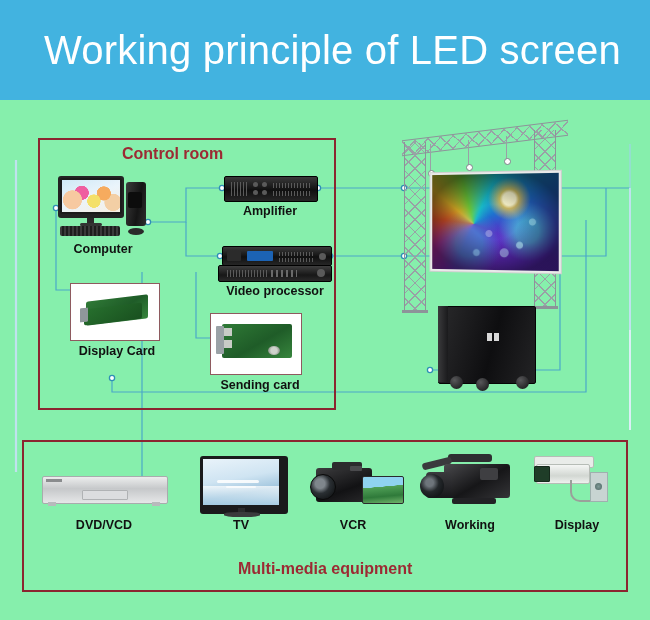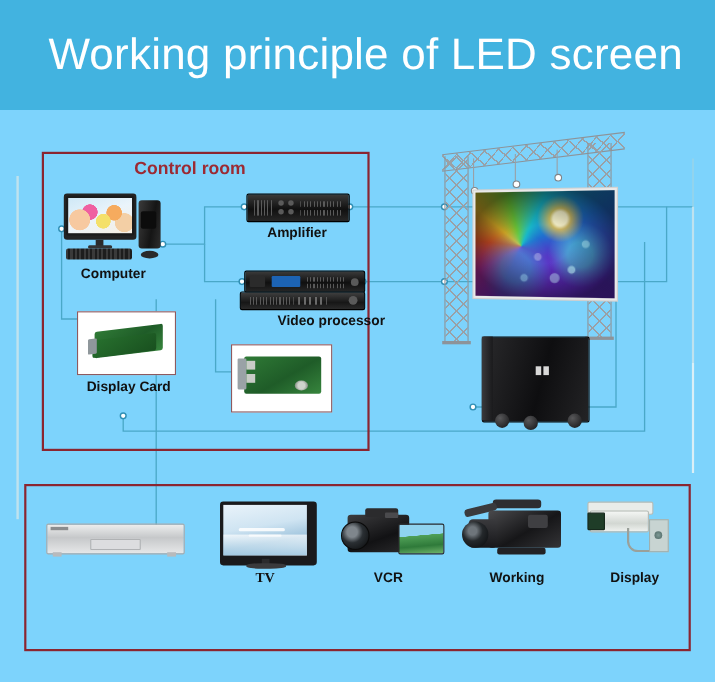--- a/index.html
+++ b/index.html
@@ -6,21 +6,21 @@
   body{width:650px;height:620px;position:relative;overflow:hidden;
        font-family:"Liberation Sans","DejaVu Sans",sans-serif;}
 
   
   .header{position:absolute;left:0;top:0;width:650px;height:100px;background:#42b3e0;}
   .header-title{position:absolute;left:44px;top:22px;color:#ffffff;
        font-size:40px;font-weight:400;letter-spacing:.2px;line-height:56px;
        white-space:nowrap;font-family:"Liberation Sans","DejaVu Sans",sans-serif;}
 
   
-  .canvas{position:absolute;left:0;top:100px;width:650px;height:520px;background:#7dd3fc;}
+  .canvas{position:absolute;left:0;top:100px;width:650px;height:520px;background:#86efac;}
 
   
   .box{position:absolute;border:2px solid #8b2530;background:transparent;box-sizing:border-box;}
   #control-room-box{left:38px;top:38px;width:298px;height:272px;}
   #multimedia-box{left:22px;top:340px;width:606px;height:152px;}
   .subbox{position:absolute;border:1.5px solid #8e5a5f;box-sizing:border-box;background:#fff;}
   #display-card-box{left:70px;top:183px;width:90px;height:58px;}
   #sending-card-box{left:210px;top:213px;width:92px;height:62px;}
 
   .box-title{position:absolute;color:#9c2a33;font-weight:700;white-space:nowrap;}
@@ -253,35 +253,36 @@
     <div class="knob" style="left:96px;top:6px;width:7px;height:7px;"></div>
     <div style="position:absolute;left:4px;top:4px;width:14px;height:10px;background:#2b2b2b;border-radius:1px;"></div>
   </div>
   <div class="dev rack" style="left:218px;top:165px;width:112px;height:15px;
               background:linear-gradient(180deg,#3f3f3f,#171717 60%,#2a2a2a);">
     <div class="vents" style="left:8px;top:4px;width:40px;height:7px;"></div>
     <div style="position:absolute;left:52px;top:4px;width:26px;height:7px;
          background:repeating-linear-gradient(90deg,#6a6a6a 0 2px,transparent 2px 5px);"></div>
     <div class="knob" style="left:98px;top:3px;width:8px;height:8px;"></div>
   </div>
-  <div class="caption" style="left:200px;top:184px;width:150px;text-align:right;">Video processor</div>
+  <div class="caption" style="left:200px;top:184px;width:150px;">Video processor</div>
 
   <div class="subbox" id="sending-card-box"></div>
   <div class="dev" style="left:216px;top:220px;width:80px;height:48px;">
     <div class="pcb" style="left:6px;top:4px;width:70px;height:34px;"></div>
     <div class="chip" style="left:16px;top:10px;width:12px;height:9px;"></div>
     <div class="chip" style="left:34px;top:8px;width:14px;height:10px;"></div>
     <div class="chip" style="left:54px;top:16px;width:10px;height:8px;"></div>
     <div style="position:absolute;left:52px;top:26px;width:12px;height:9px;border-radius:50%;
         background:radial-gradient(circle,#cfd3cc 0 40%,#5d6a5c 100%);"></div>
     <div class="gold" style="left:10px;top:36px;width:28px;height:3px;"></div>
     <div style="position:absolute;left:0;top:6px;width:8px;height:28px;background:#9aa2a6;border-radius:1px;"></div>
     <div style="position:absolute;left:8px;top:8px;width:8px;height:8px;background:#c8ccc6;"></div>
     <div style="position:absolute;left:8px;top:20px;width:8px;height:8px;background:#c8ccc6;"></div>
   </div>
+  <div class="caption" style="left:200px;top:278px;width:120px;">Sending card</div>
 
   <div class="dev" style="left:398px;top:30px;width:170px;height:190px;">
 
     <div class="truss-beam" style="left:4px;top:0;width:166px;height:16px;transform:skewY(-7deg);">
       <div class="truss-fill horiz"></div>
     </div>
 
     <div class="truss-col" style="left:6px;top:12px;width:22px;height:170px;">
       <div class="truss-fill"></div>
     </div>
@@ -337,35 +338,36 @@
     <div style="position:absolute;left:40px;top:22px;width:44px;height:8px;
         background:#dcdddf;border:1px solid #b0b2b4;border-radius:1px;"></div>
     <div class="btn" style="left:8px;top:22px;width:6px;height:6px;"></div>
     <div class="btn" style="left:18px;top:24px;width:4px;height:4px;"></div>
     <div class="btn" style="left:98px;top:22px;width:6px;height:6px;"></div>
     <div class="btn" style="left:110px;top:22px;width:6px;height:6px;"></div>
     <div style="position:absolute;left:4px;top:11px;width:16px;height:3px;background:#8a8c8e;"></div>
     <div style="position:absolute;left:6px;top:34px;width:8px;height:4px;background:#b8babc;"></div>
     <div style="position:absolute;left:110px;top:34px;width:8px;height:4px;background:#b8babc;"></div>
   </div>
+  <div class="caption" style="left:44px;top:418px;width:120px;">DVD/VCD</div>
 
   <div class="dev" style="left:196px;top:356px;width:90px;height:62px;">
     <div class="tv-frame" style="left:4px;top:0;width:82px;height:52px;"></div>
     <div class="tv-screen" style="left:7px;top:3px;width:76px;height:46px;">
       <div style="position:absolute;left:0;bottom:0;width:100%;height:42%;
           background:linear-gradient(180deg,rgba(255,255,255,.7),rgba(160,200,225,.9));"></div>
       <div style="position:absolute;left:18%;top:46%;width:56%;height:3px;
           background:rgba(255,255,255,.85);border-radius:2px;"></div>
       <div style="position:absolute;left:30%;top:58%;width:40%;height:2px;
           background:rgba(255,255,255,.7);border-radius:2px;"></div>
     </div>
     <div class="tv-stand" style="left:42px;top:52px;width:7px;height:6px;"></div>
     <div class="tv-base" style="left:28px;top:56px;width:36px;height:5px;"></div>
   </div>
-  <div class="caption" style="left:196px;top:418px;width:90px;font-family:Liberation Serif, serif;">TV</div>
+  <div class="caption" style="left:196px;top:418px;width:90px;">TV</div>
 
   <div class="dev" style="left:310px;top:362px;width:94px;height:52px;">
     <div class="cam-body" style="left:6px;top:6px;width:56px;height:34px;"></div>
     <div style="position:absolute;left:22px;top:0px;width:30px;height:8px;
         background:#2b2b2d;border-radius:2px;"></div>
     <div class="cam-lens" style="left:0px;top:12px;width:24px;height:24px;"></div>
     <div class="cam-lcd" style="left:52px;top:14px;width:40px;height:26px;border-radius:2px;"></div>
     <div style="position:absolute;left:40px;top:4px;width:12px;height:5px;background:#4a4a4d;border-radius:1px;"></div>
   </div>
   <div class="caption" style="left:308px;top:418px;width:90px;">VCR</div>
@@ -388,13 +390,14 @@
     <div class="cctv-hood" style="left:2px;top:4px;width:58px;height:10px;"></div>
     <div class="cctv-body" style="left:4px;top:12px;width:52px;height:18px;"></div>
     <div class="cctv-lens" style="left:2px;top:14px;width:14px;height:14px;"></div>
     <div class="cctv-arm" style="left:38px;top:28px;width:22px;height:20px;"></div>
     <div class="cctv-plate" style="left:58px;top:20px;width:16px;height:28px;"></div>
     <div style="position:absolute;left:63px;top:31px;width:7px;height:7px;border-radius:50%;
         background:radial-gradient(circle,#7e9a96,#4d6663);"></div>
   </div>
   <div class="caption" style="left:532px;top:418px;width:90px;">Display</div>
 
+  <div class="box-title" id="multimedia-title">Multi-media equipment</div>
 </div>
 
 </body></html>

